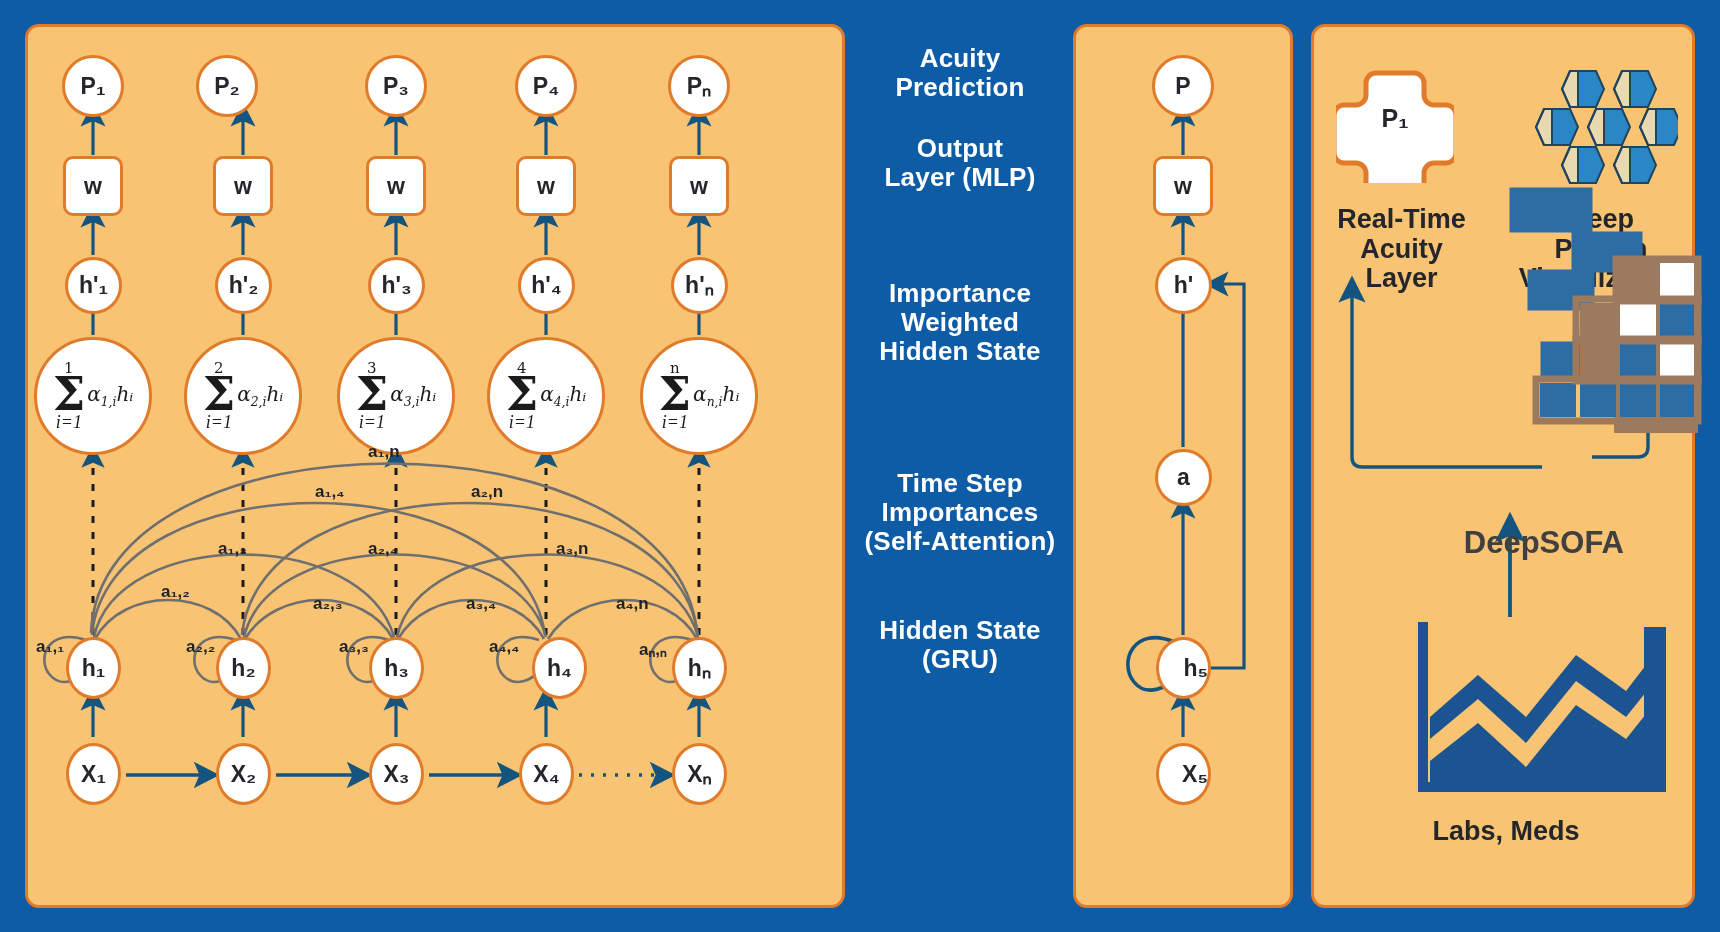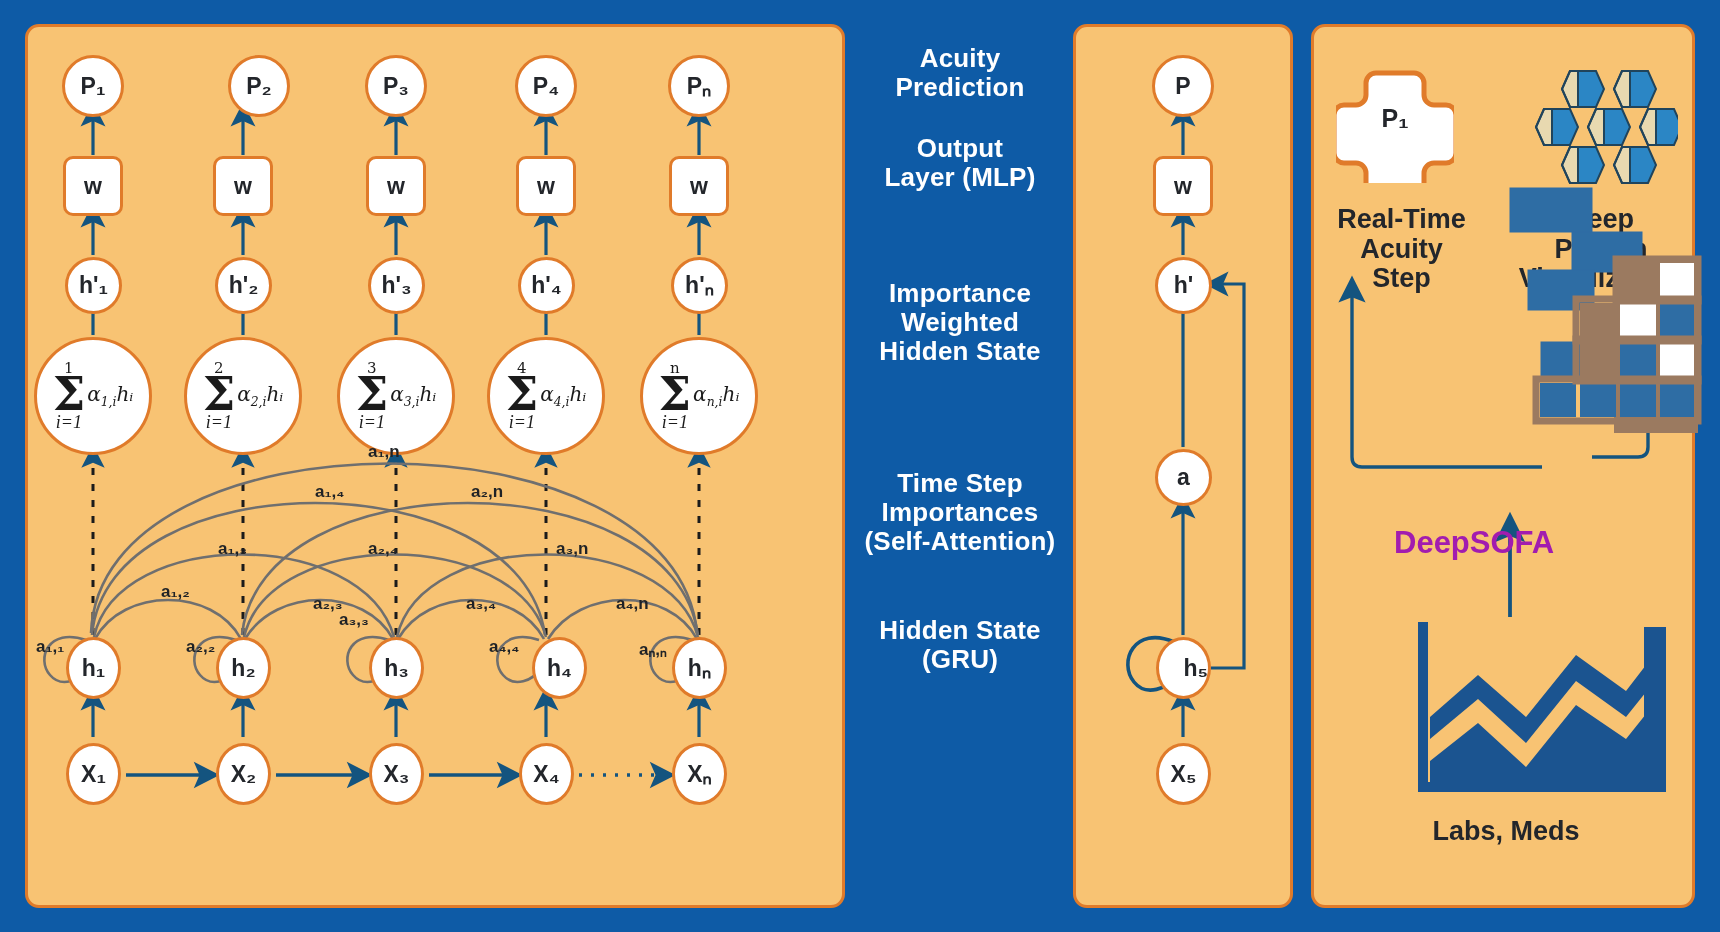--- a/index.html
+++ b/index.html
@@ -55,21 +55,21 @@
     position:absolute;font-size:17px;font-weight:bold;color:#1f2226;
     font-family:"Liberation Sans", sans-serif;white-space:nowrap;
   }
 
   
   .cross{position:absolute;}
   .rtxt{
     position:absolute;text-align:center;font-weight:bold;color:#23262b;
     line-height:1.1;
   }
-  .deepsofa{position:absolute;text-align:left;font-weight:bold;color:#a21caf;}
+  .deepsofa{position:absolute;text-align:right;font-weight:bold;color:#404040;}
 </style>
 </head>
 <body>
 
 <div id="root">
 
   <div class="panel" id="panel-left">
 
     <svg class="layer" width="814" height="878">
       <defs>
@@ -146,21 +146,21 @@
         <path d="M64,608 C80,432 492,432 517,608"></path>
         <path d="M214,608 C232,432 646,432 670,608"></path>
 
         <path d="M63,606 C72,380 648,380 669,606"></path>
       </g>
     </svg>
 
     <div class="node" style="left:34px;top:28px;width:62px;height:62px;">
       <span class="nlabel">P₁</span>
       </div>
-    <div class="node" style="left:200px;top:28px;width:62px;height:62px;">
+    <div class="node" style="left:168px;top:28px;width:62px;height:62px;">
       <span class="nlabel">P₂</span>
       </div>
     <div class="node" style="left:337px;top:28px;width:62px;height:62px;">
       <span class="nlabel">P₃</span>
       </div>
     <div class="node" style="left:487px;top:28px;width:62px;height:62px;">
       <span class="nlabel">P₄</span>
       </div>
     <div class="node" style="left:640px;top:28px;width:62px;height:62px;">
       <span class="nlabel">Pₙ</span>
@@ -255,21 +255,21 @@
     <div class="arclabel" style="left:190px;top:512px;">a₁,₃</div>
     <div class="arclabel" style="left:340px;top:512px;">a₂,₄</div>
     <div class="arclabel" style="left:528px;top:512px;">a₃,n</div>
     <div class="arclabel" style="left:133px;top:555px;">a₁,₂</div>
     <div class="arclabel" style="left:285px;top:567px;">a₂,₃</div>
     <div class="arclabel" style="left:438px;top:567px;">a₃,₄</div>
     <div class="arclabel" style="left:588px;top:567px;">a₄,n</div>
 
     <div class="arclabel" style="left:8px;top:610px;">a₁,₁</div>
     <div class="arclabel" style="left:158px;top:610px;">a₂,₂</div>
-    <div class="arclabel" style="left:311px;top:583px;">a₃,₃</div>
+    <div class="arclabel" style="left:311px;top:610px;">a₃,₃</div>
     <div class="arclabel" style="left:461px;top:610px;">a₄,₄</div>
     <div class="arclabel" style="left:611px;top:610px;">aₙ,ₙ</div>
 
     <div class="node" style="left:38px;top:610px;width:55px;height:62px;">
       <span class="nlabel">h₁</span>
       </div>
     <div class="node" style="left:188px;top:610px;width:55px;height:62px;">
       <span class="nlabel">h₂</span>
       </div>
     <div class="node" style="left:341px;top:610px;width:55px;height:62px;">
@@ -356,37 +356,37 @@
       </div>
     <div class="node" style="left:79px;top:230px;width:57px;height:57px;">
       <span class="nlabel">h'</span>
       </div>
     <div class="node" style="left:79px;top:422px;width:57px;height:57px;">
       <span class="nlabel">a</span>
       </div>
     <div class="node" style="left:80px;top:610px;width:55px;height:62px;justify-content:flex-end;">
       <span class="nlabel">h₅</span>
       </div>
-    <div class="node" style="left:80px;top:716px;width:55px;height:62px;">
+    <div class="node" style="left:80px;top:716px;width:55px;height:62px;justify-content:flex-end;">
       <span class="nlabel">X₅</span>
       </div>
   </div>
 
   <div class="panel" id="panel-right">
 
     <svg class="cross" style="left:22px;top:38px;width:118px;height:118px;" viewBox="0 0 118 118">
       <path d="M40,8 h38 a10,10 0 0 1 10,10 v12 a10,10 0 0 0 10,10 h12 a10,10 0 0 1 10,10 v38 a10,10 0 0 1 -10,10 h-12 a10,10 0 0 0 -10,10 v12 a10,10 0 0 1 -10,10 h-38 a10,10 0 0 1 -10,-10 v-12 a10,10 0 0 0 -10,-10 h-12 a10,10 0 0 1 -10,-10 v-38 a10,10 0 0 1 10,-10 h12 a10,10 0 0 0 10,-10 v-12 a10,10 0 0 1 10,-10 z" fill="#ffffff" stroke="#e07b2a" stroke-width="5"></path>
     </svg>
     <div class="rtxt" style="left:22px;top:78px;width:118px;font-size:25px;">
       <span>P₁</span>
     </div>
     <div class="rtxt" style="left:0px;top:178px;width:175px;font-size:27px;">
       <div>Real-Time</div>
       <div>Acuity</div>
-      <div>Step</div>
+      <div>Layer</div>
     </div>
 
     <svg class="cross" style="left:194px;top:40px;width:170px;height:118px;" viewBox="0 0 170 118">
       <g>
         <g transform="translate(48,4)">
           <path d="M14,0 L40,0 L48,18 L40,36 L14,36 L6,18 Z" fill="#2b86c5"></path>
           <path d="M14,0 L6,18 L14,36 L22,36 L22,0 Z" fill="#e8d9b0" stroke="#20445c" stroke-width="2"></path>
           <path d="M14,0 L40,0 L48,18 L40,36 L14,36 L6,18 Z" fill="none" stroke="#20445c" stroke-width="2"></path>
         </g>
         <g transform="translate(100,4)">

